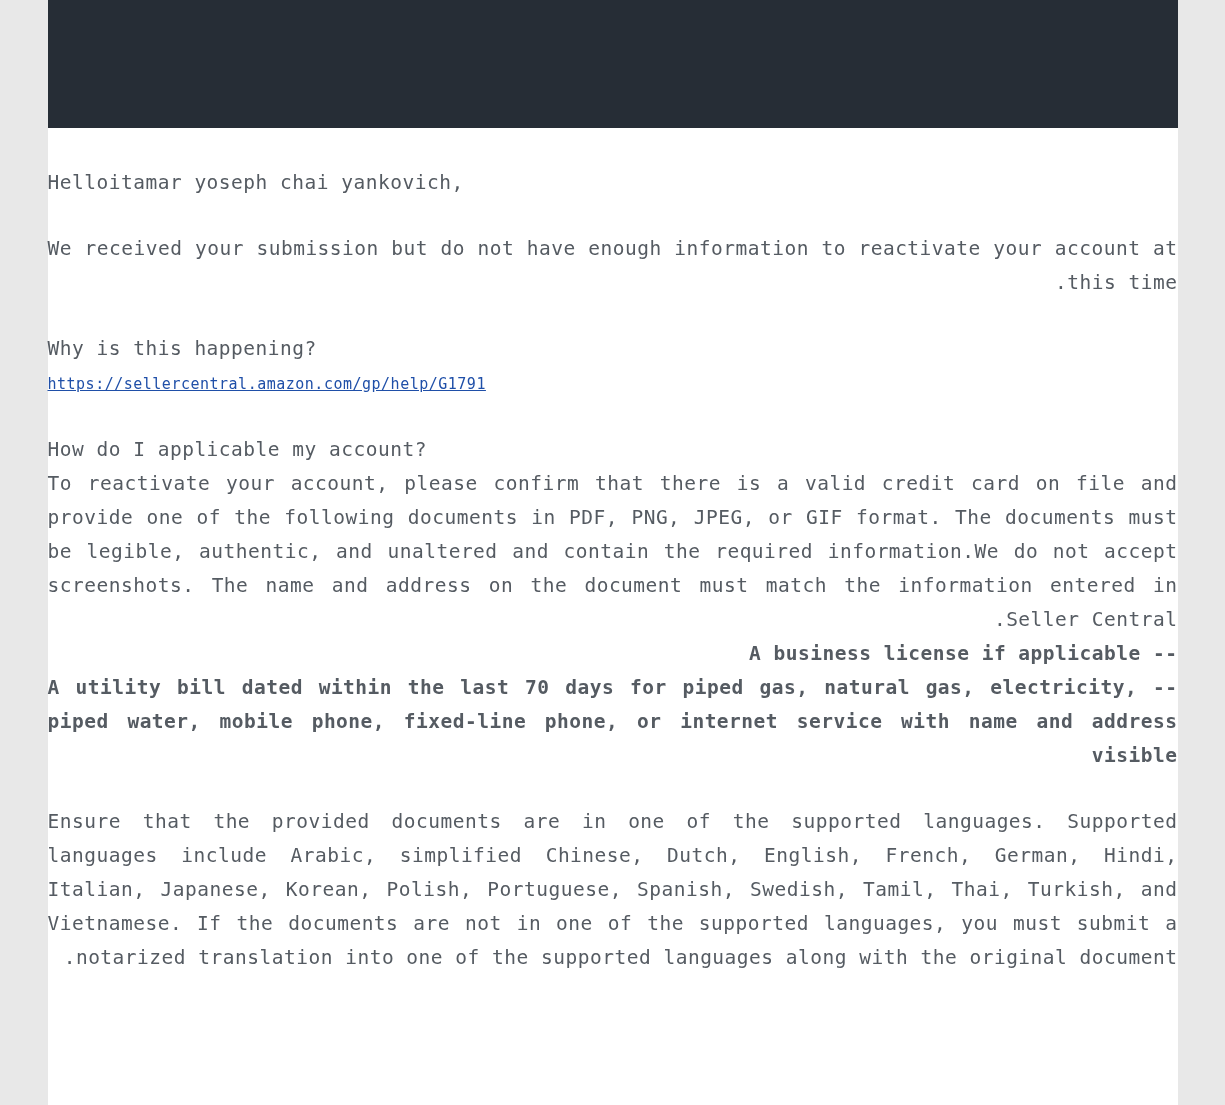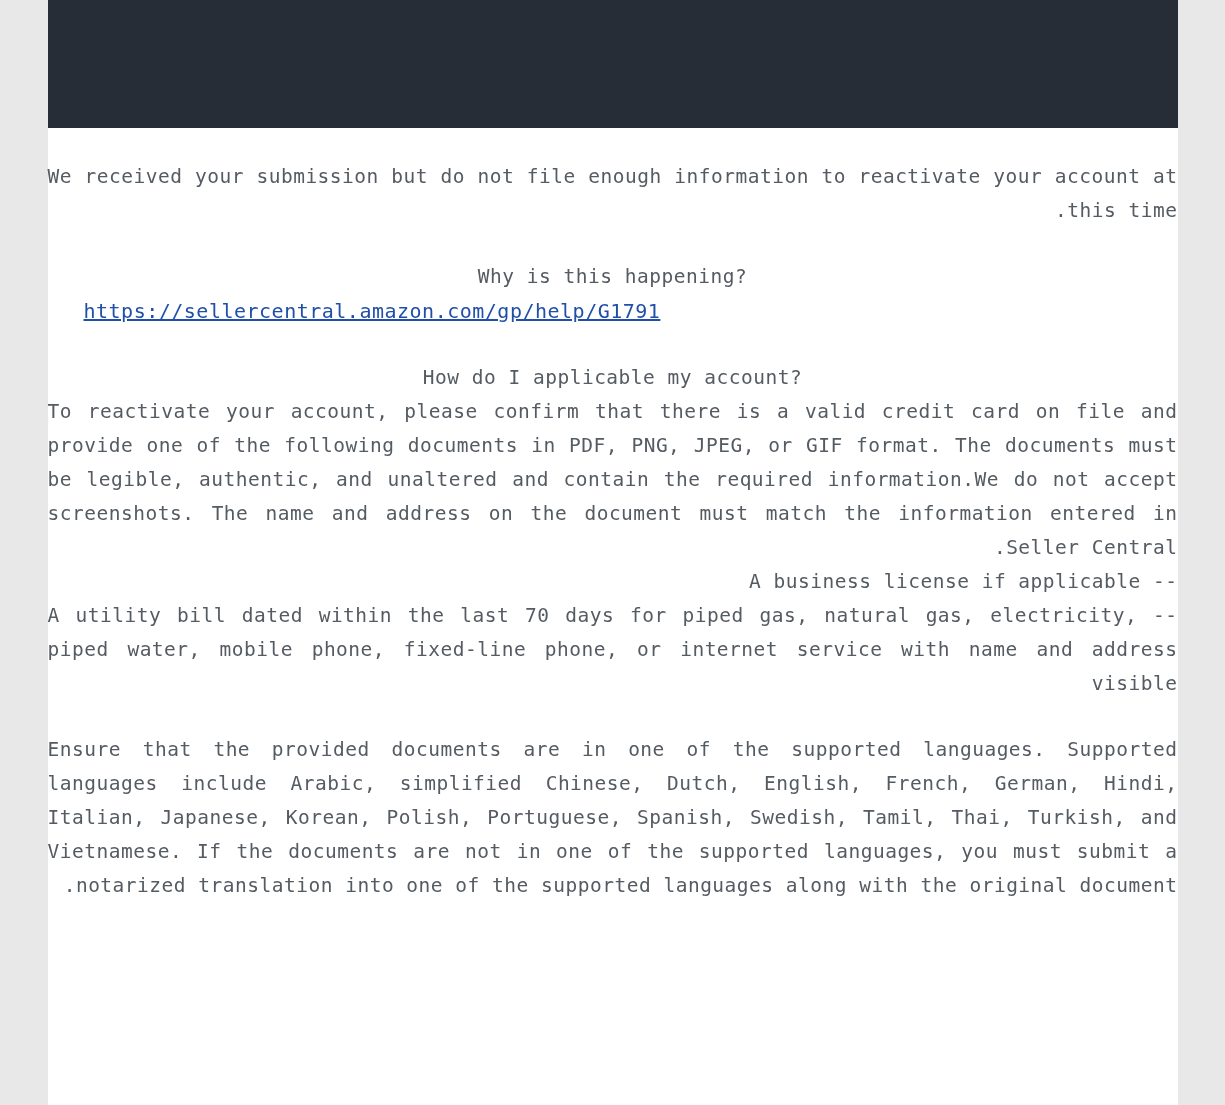--- a/index.html
+++ b/index.html
@@ -42,53 +42,54 @@
     padding: 0 0px;
     white-space: normal;
   }
   .greeting {
     margin-top: 38px;
     text-align: left;
     direction: rtl;
   }
   .spacer-sm { height: 32px; }
   .question {
-    text-align: center;
+    text-align: left;
     direction: rtl;
   }
   .link-row {
     text-align: left;
     direction: rtl;
     margin-top: 0;
   }
   a.link {
     color: #1f4fa8;
     text-decoration: underline;
-    font-size: 20px;
+    font-size: 15px;
     letter-spacing: 0.5px;
-    padding-left: 36px;
   }
   .bullet {
     direction: rtl;
     text-align: justify;
+    font-weight: bold;
   }
 </style>
 </head>
 <body>
 
 <div class="page">
 
   <div class="header-bar"></div>
 
   <div class="content">
 
+    <div class="para greeting">,Helloitamar yoseph chai yankovich</div>
 
     <div class="spacer-sm"></div>
 
-    <div class="para">We received your submission but do not file enough information to reactivate your account at this time.</div>
+    <div class="para">We received your submission but do not have enough information to reactivate your account at this time.</div>
 
     <div class="spacer-sm"></div>
 
     <div class="para question">?Why is this happening</div>
 
 
     <div class="para link-row">
       <a class="link" href="#">https://sellercentral.amazon.com/gp/help/G1791</a>
     </div>
 

